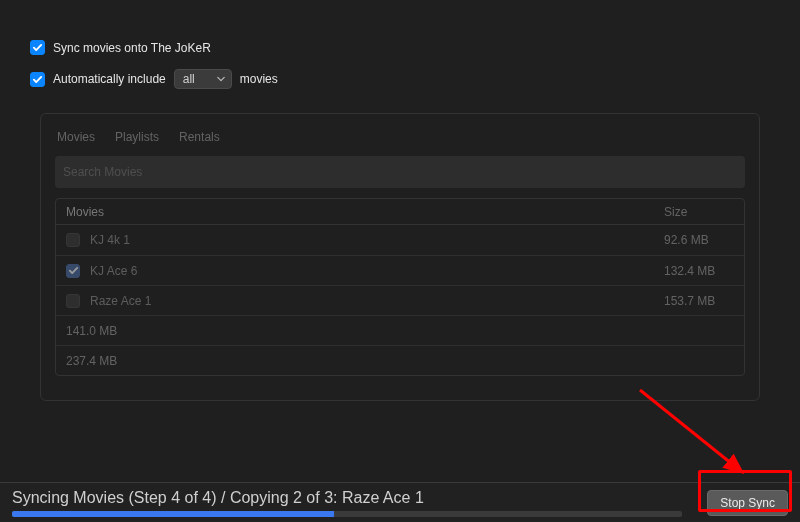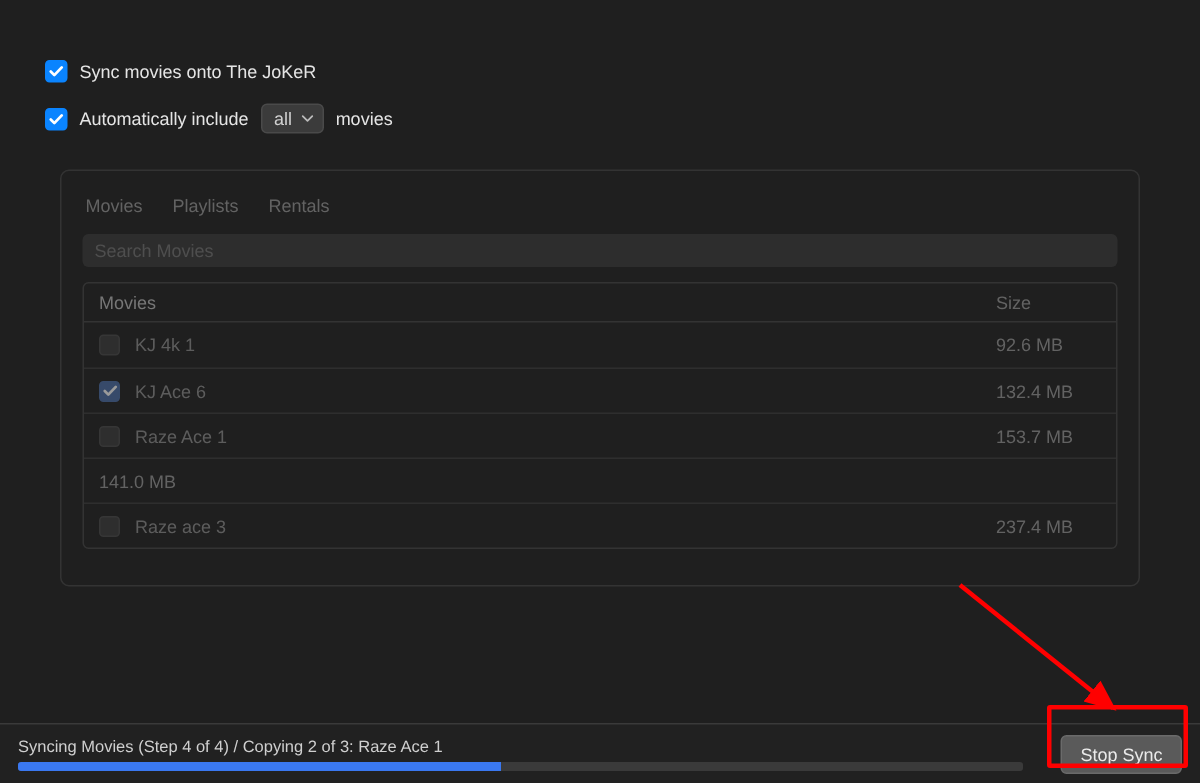--- a/index.html
+++ b/index.html
@@ -17,51 +17,51 @@
     width: 15px; height: 15px; border-radius: 3px; display: inline-flex;
     align-items: center; justify-content: center; cursor: pointer;
     background: #3b3b3b; border: 1px solid #4a4a4a;
   }
   .chk.checked { background: #0a84ff; border-color: #0a84ff; }
   .chk svg { width: 11px; height: 11px; display: block; }
   .chk:not(.checked) svg { visibility: hidden; }
   .sel {
     background: #3b3b3b; border: 1px solid #4a4a4a; color: #d0d0d0;
     border-radius: 4px; padding: 2px 6px 2px 8px; display: inline-flex;
-    align-items: center; gap: 6px; cursor: pointer; font-size: 12px;
+    align-items: center; gap: 22px; cursor: pointer; font-size: 12px;
     height: 20px;
   }
   .sel .chev { width: 8px; height: 8px; }
   .panel {
     margin: 0 40px 0 40px; border: 1px solid #444; border-radius: 6px;
     padding: 14px 14px 24px 14px; opacity: 0.55;
   }
   .tabs { display: flex; gap: 20px; padding: 2px 2px 12px 2px; font-size: 12px; color: #9a9a9a; }
   .tabs .tab { cursor: pointer; }
   .search {
-    background: #3a3a3a; border: none; width: 100%; height: 22px;
+    background: #3a3a3a; border: none; width: 100%; height: 32px;
     border-radius: 4px; padding: 0 8px; color: #bdbdbd; font-size: 12px;
     outline: none; margin-bottom: 10px;
   }
   .table { border: 1px solid #444; border-radius: 4px; overflow: hidden; }
   .thead, .trow { display: flex; align-items: center; padding: 0 10px; }
   .thead { height: 26px; color: #bdbdbd; border-bottom: 1px solid #444; font-size: 12px; }
   .col-name { flex: 1; display: flex; align-items: center; gap: 10px; }
   .col-size { width: 70px; text-align: left; color: #9a9a9a; }
   .trow { height: 30px; border-top: 1px solid #3c3c3c; color: #8f8f8f; font-size: 12px; }
   .trow:first-child { border-top: none; }
   .tbody .chk { width: 14px; height: 14px; }
   .tbody .chk.checked { background: #4b6ea8; border-color: #4b6ea8; }
   .statusbar {
     position: absolute; left: 0; right: 0; bottom: 0; height: 40px;
     border-top: 1px solid #3a3a3a; background: #212121;
     display: flex; align-items: center; padding: 0 12px; gap: 10px;
   }
   .progress-wrap { flex: 1; display: flex; flex-direction: column; gap: 4px; }
-  .progress-label { font-size: 11px; color: #cfcfcf; }
+  .progress-label { font-size: 16px; color: #cfcfcf; }
   .progress-track {
     width: 100%; height: 6px; background: #3a3a3a; border-radius: 2px; overflow: hidden;
   }
   .progress-fill { height: 100%; background: #3a78f0; }
   .stop-btn {
     background: #5a5a5a; color: #eaeaea; border: 1px solid #6a6a6a;
     border-radius: 4px; padding: 5px 12px; font-size: 12px; cursor: pointer; margin-left: 15px;
   }
   .stop-highlight {
     position: absolute; border: 3px solid #ff0000; border-radius: 2px;
@@ -143,28 +143,20 @@
               </svg>
             </span>
             <span>Raze Ace 1</span>
           </div>
           <div class="col-size">153.7 MB</div>
         </div>
         <div class="trow">
           <div class="col-size">141.0 MB</div>
         </div>
         <div class="trow">
-          <div class="col-name">
-            <span class="chk">
-              <svg viewBox="0 0 12 12">
-                <path d="M2 6.2 L4.6 8.8 L10 3.2" stroke="#fff" stroke-width="2" fill="none" stroke-linecap="round" stroke-linejoin="round"></path>
-              </svg>
-            </span>
-            <span>Raze ace 3</span>
-          </div>
           <div class="col-size">237.4 MB</div>
         </div>
       </div>
   </div>
 </div>
 
 <div class="statusbar">
   <div class="progress-wrap">
     <div class="progress-label">Syncing Movies (Step 4 of 4) / Copying 2 of 3: Raze Ace 1</div>
     <div class="progress-track">

